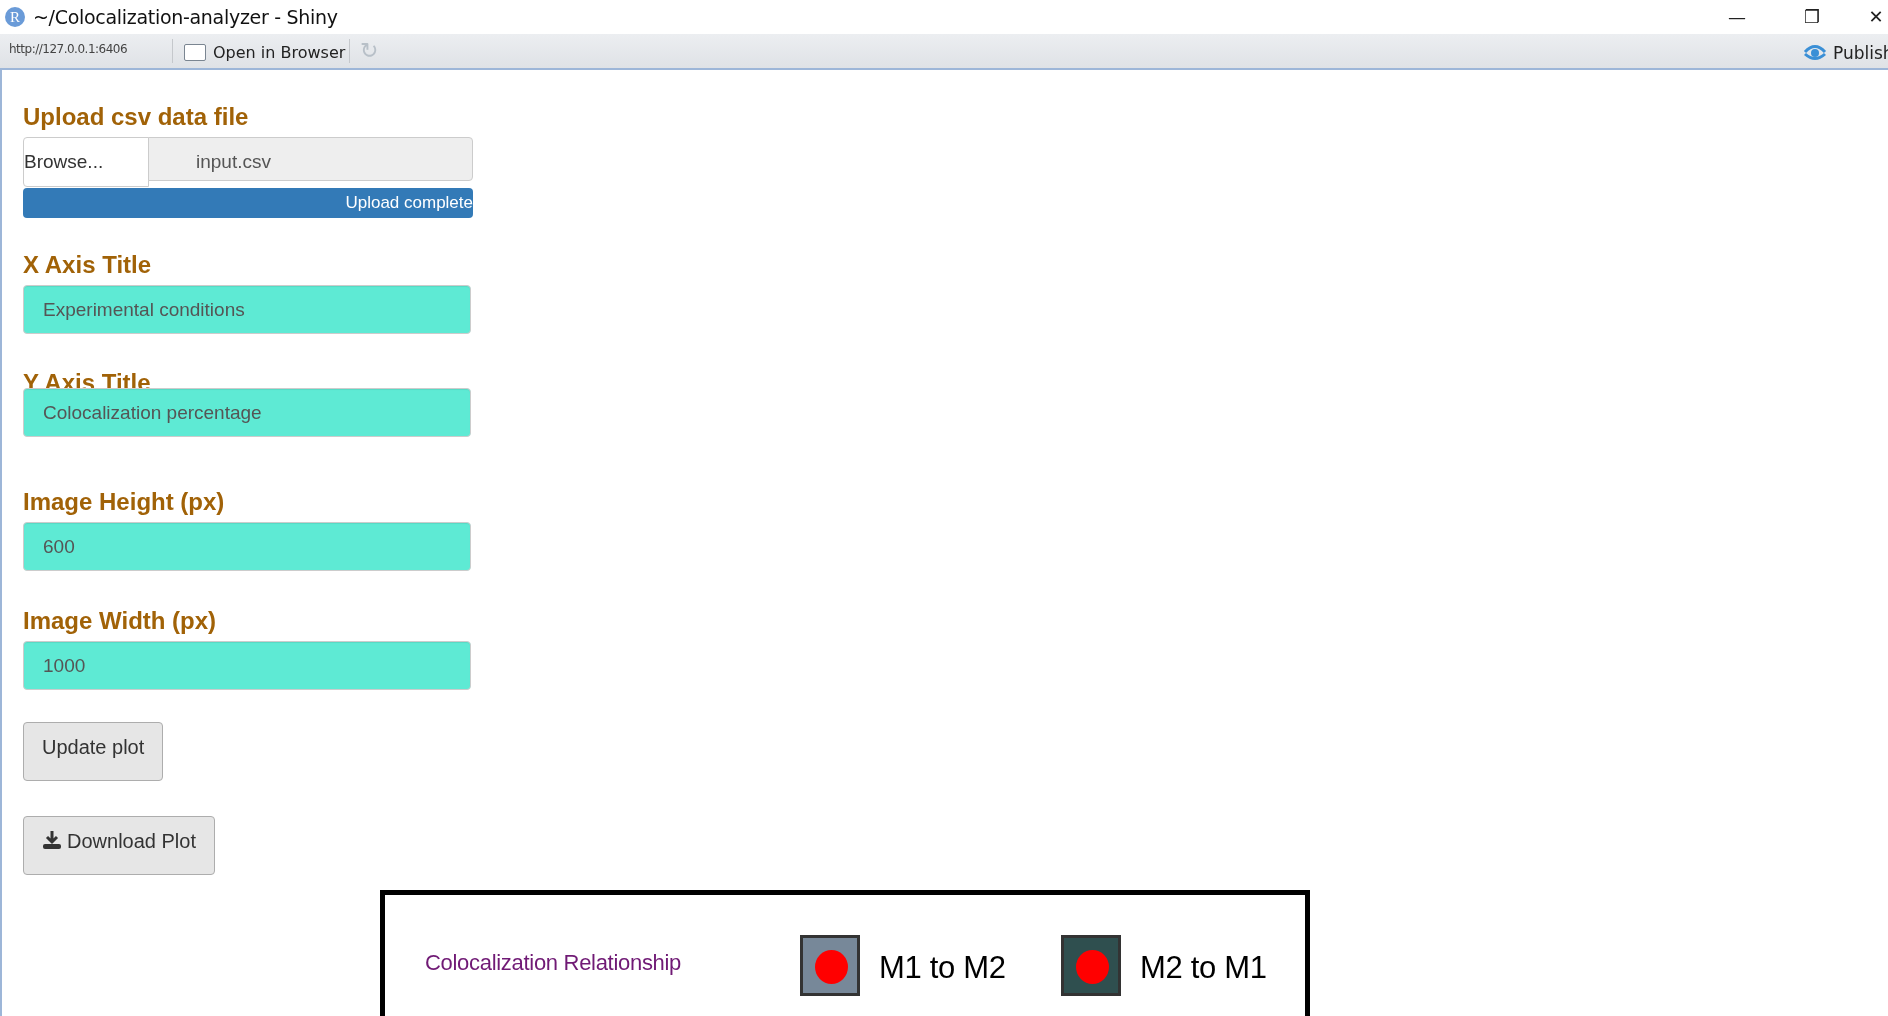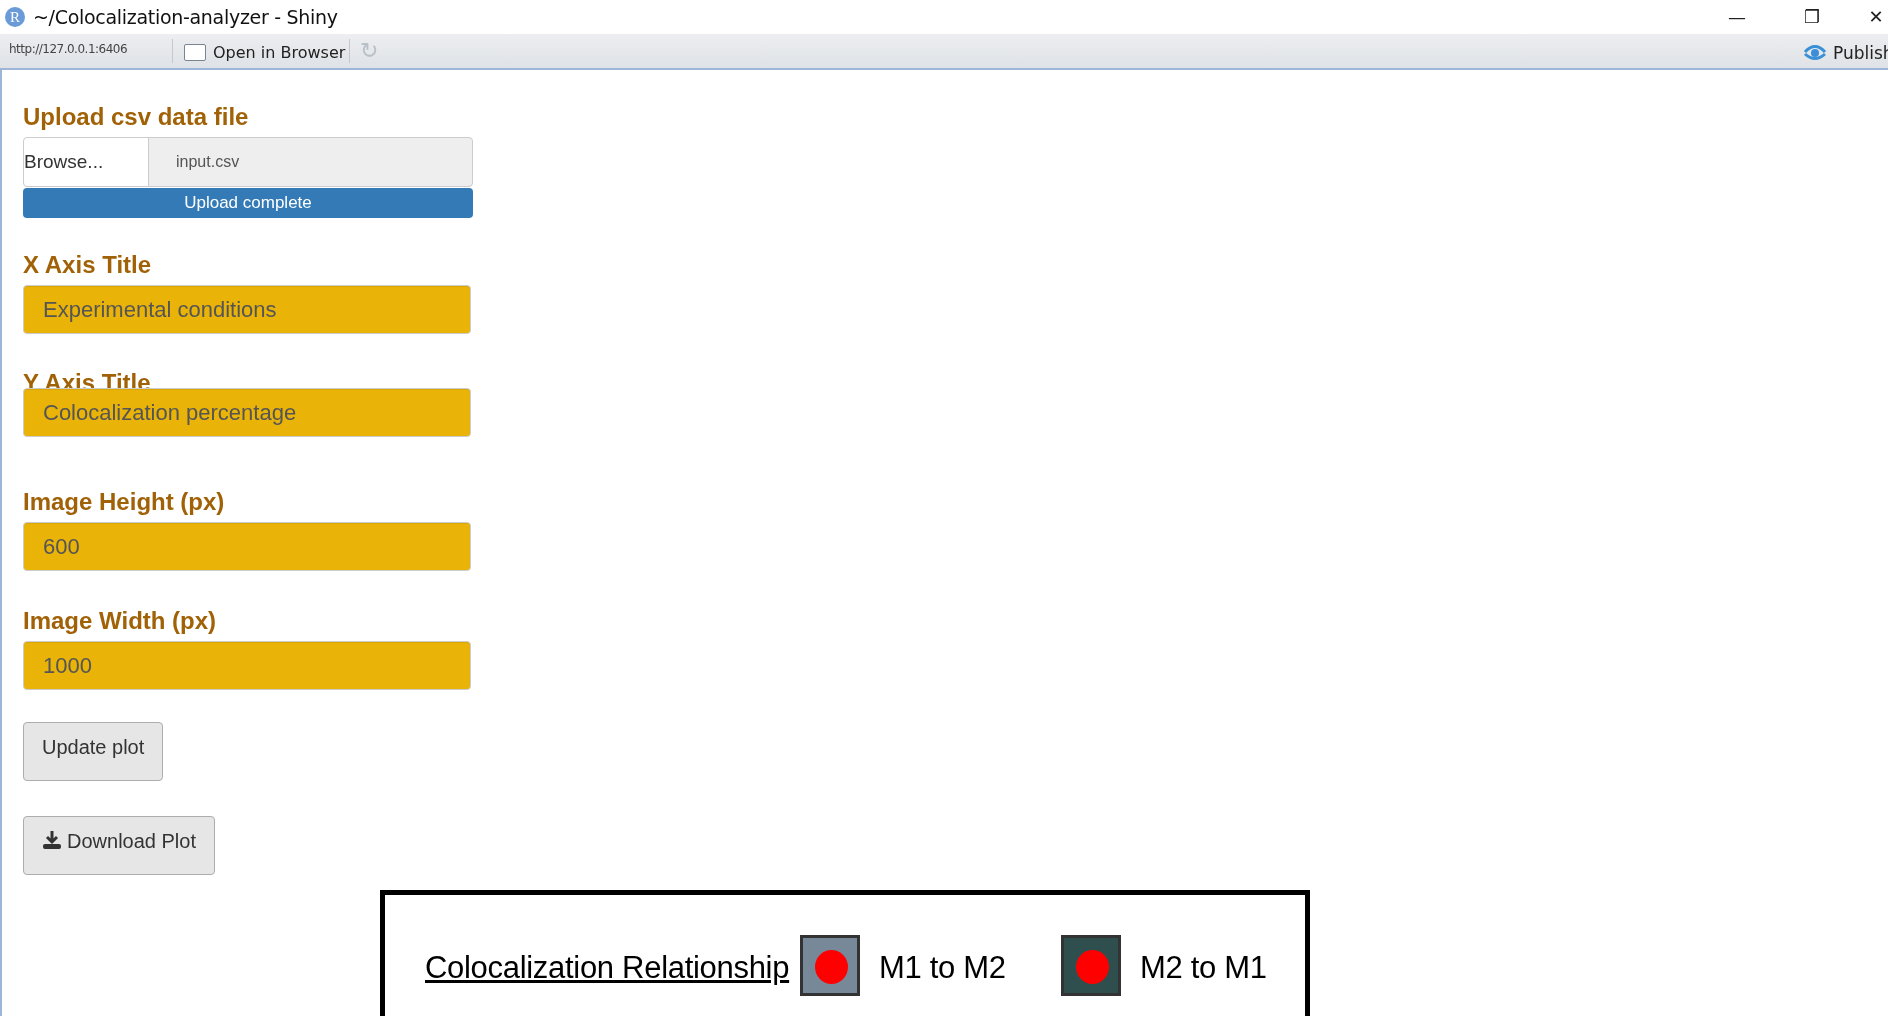--- a/index.html
+++ b/index.html
@@ -23,39 +23,39 @@
   .tb-open-label { position:absolute; left:213px; top:9px; font-size:16px; color:#222;
                    font-family:"DejaVu Sans", sans-serif; }
   .tb-refresh { position:absolute; left:360px; top:4px; font-size:22px; color:#b8c0c8; }
   .tb-publish-icon { position:absolute; left:1803px; top:9px; width:24px; height:18px; }
   .tb-publish { position:absolute; left:1833px; top:9px; font-size:17px; color:#222;
                 font-family:"DejaVu Sans", sans-serif; }
   .leftline { position:absolute; left:0; top:70px; width:2px; height:946px; background:#9db6d8; }
 
   .lbl { position:absolute; left:23px; font-size:24px; font-weight:bold; color:#a16207; }
   .inp { position:absolute; left:23px; width:448px; height:49px; border:1px solid #ccc; border-radius:4px;
-         background:#eab308; box-sizing:border-box; font-size:22px; color:#555; padding-left:19px;
+         background:#5eead4; box-sizing:border-box; font-size:19px; color:#555; padding-left:19px;
          line-height:47px; box-shadow: inset 0 1px 1px rgba(0,0,0,0.075); }
   .file-group { position:absolute; left:23px; top:137px; width:450px; height:50px; }
   .browse { position:absolute; left:0; top:0; width:126px; height:50px; border:1px solid #ccc;
             border-radius:4px 0 0 4px; background:#fff; box-sizing:border-box; font-size:19px; color:#333;
             text-align:left; line-height:48px; }
-  .file-name { position:absolute; left:125px; top:0; width:325px; height:50px; border:1px solid #ccc;
-               border-radius:0 4px 4px 0; background:#eee; box-sizing:border-box; font-size:16px; color:#555;
-               padding-left:27px; line-height:48px; }
+  .file-name { position:absolute; left:125px; top:0; width:325px; height:44px; border:1px solid #ccc;
+               border-radius:0 4px 4px 0; background:#eee; box-sizing:border-box; font-size:19px; color:#555;
+               padding-left:47px; line-height:48px; }
   .progress { position:absolute; left:23px; top:188px; width:450px; height:30px; background:#337ab7;
               border-radius:4px; color:#fff; font-size:17px; text-align:center; line-height:30px; }
   .btn { position:absolute; left:23px; height:59px; border:1px solid #adadad; border-radius:4px;
          background:#e6e6e6; box-sizing:border-box; font-size:20px; color:#333; line-height:49px;
          padding:0 18px; }
   .dl-icon { display:inline-block; width:20px; height:20px; vertical-align:-2px; margin-right:5px; }
 
   .plot { position:absolute; left:380px; top:890px; width:930px; height:140px; border:5px solid #000;
           box-sizing:border-box; border-bottom:none; background:#fff; }
-  .leg-title { position:absolute; left:425px; top:950px; font-size:31px; color:#000000; letter-spacing:-0.3px;text-decoration:underline; }
+  .leg-title { position:absolute; left:425px; top:950px; font-size:22px; color:#701a75; letter-spacing:-0.3px; }
   .leg-key { position:absolute; top:935px; width:60px; height:61px; border:3px solid #333; box-sizing:border-box; }
   .leg-dot { position:absolute; left:12px; top:12px; width:33px; height:34px; border-radius:50%; background:#ff0000; }
   .leg-label { position:absolute; top:950px; font-size:31px; color:#000; letter-spacing:-0.3px; }
 </style>
 </head>
 <body>
 
 <div class="titlebar">
   <div class="r-logo">R</div>
   <div class="win-title">~/Colocalization-analyzer - Shiny</div>
@@ -82,21 +82,21 @@
     <div class="tb-publish">Publish</div>
   </div>
 </div>
 <div class="leftline"></div>
 
 <div class="lbl" style="top:103px;">Upload csv data file</div>
 <div class="file-group">
   <div class="browse">Browse...</div>
   <div class="file-name">input.csv</div>
 </div>
-<div class="progress" style="background: rgb(51, 122, 183);">Upload complete</div>
+<div class="progress" style="background: rgb(51, 122, 183); text-align: right;">Upload complete</div>
 
 <div class="lbl" style="top:251px;">X Axis Title</div>
 <div class="inp" style="top:285px;">Experimental conditions</div>
 
 <div class="lbl" style="top:369px;">Y Axis Title</div>
 <div class="inp" style="top:388px;">Colocalization percentage</div>
 
 <div class="lbl" style="top:488px;">Image Height (px)</div>
 <div class="inp" style="top:522px;">600</div>
 

